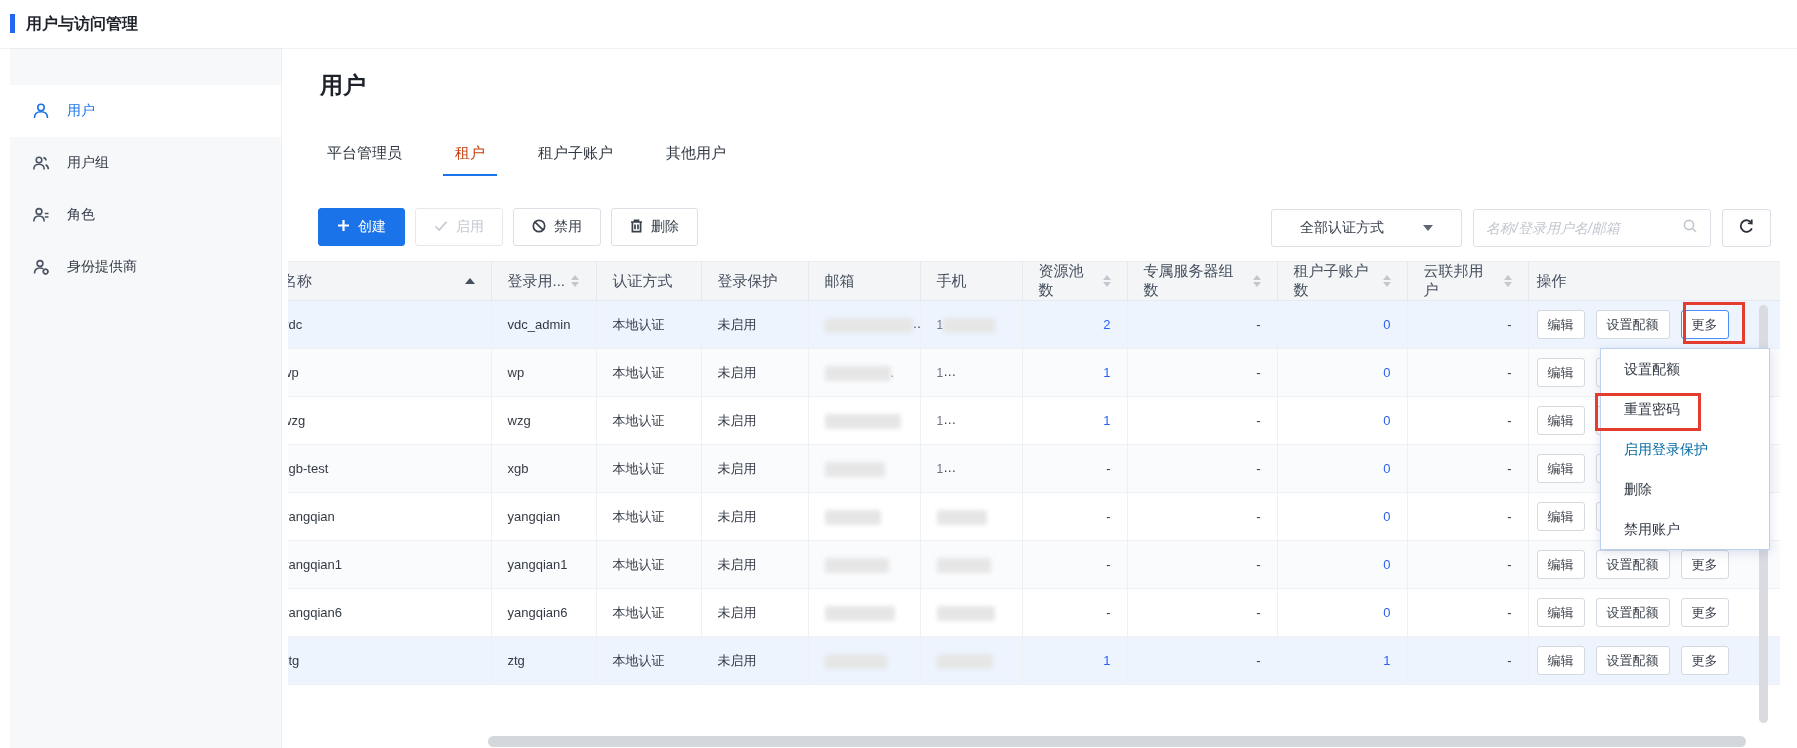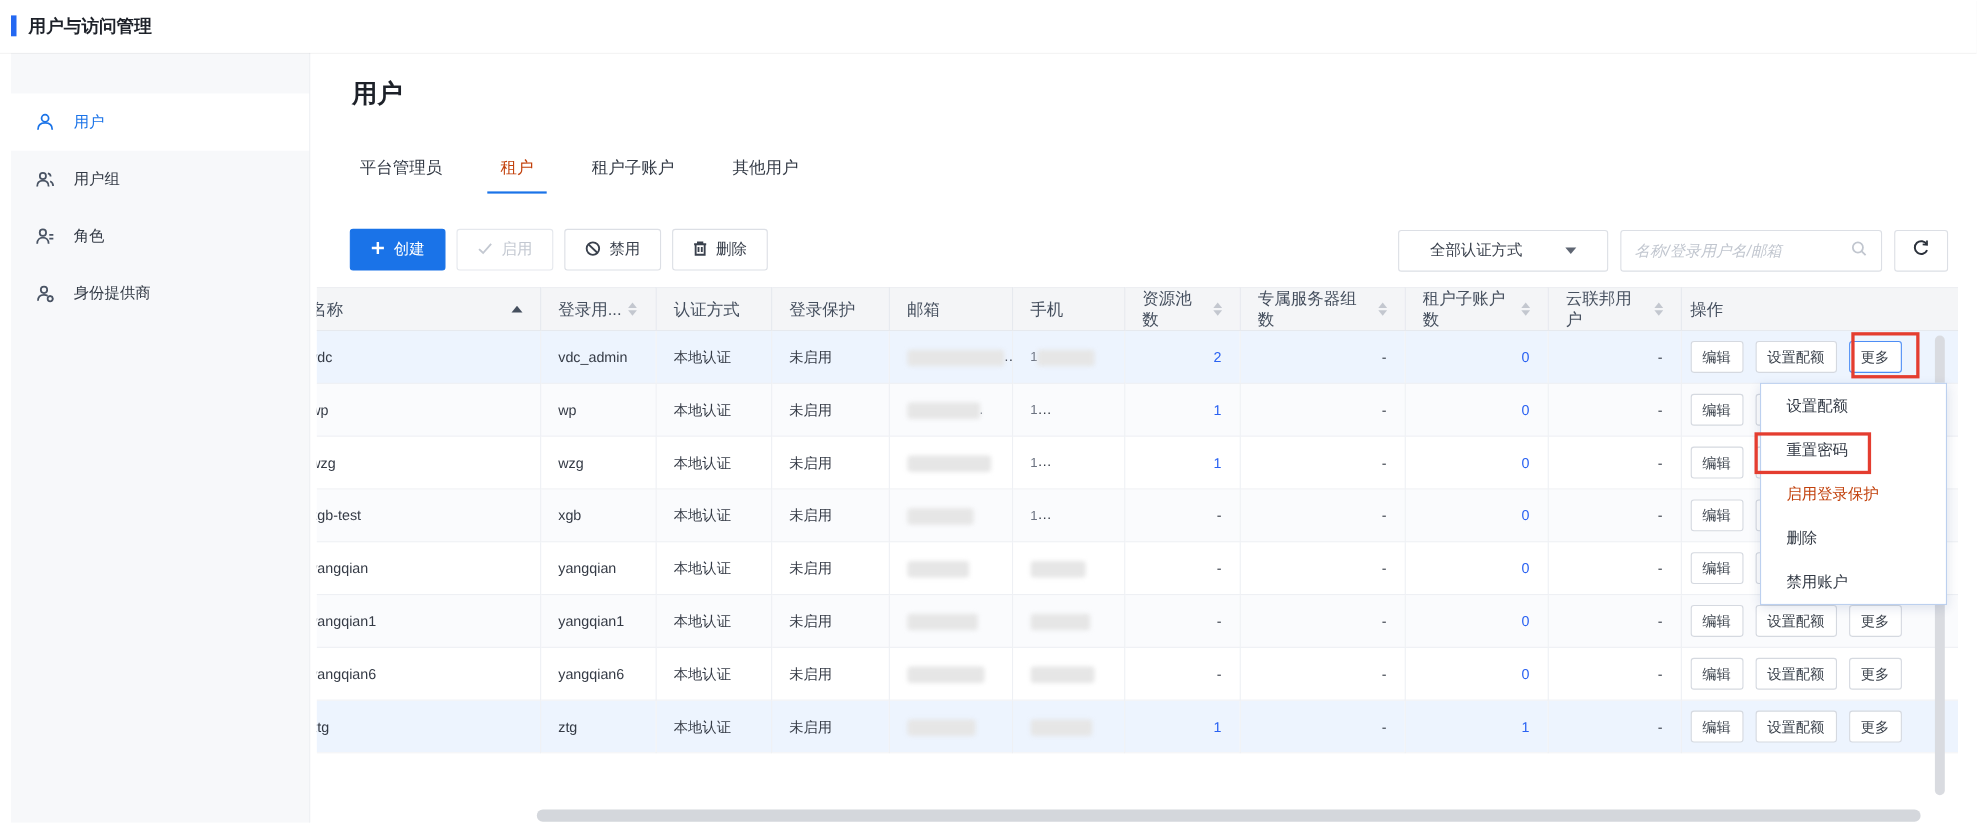--- a/index.html
+++ b/index.html
@@ -66,21 +66,21 @@
   .sorters .dn { border-top:5px solid #c3c7cf; }
   .blob { display:inline-block; height:15px; background:#e6e6e6; border-radius:3px; filter:blur(2px); vertical-align:middle; }
   .mask-note { color:#6b7280; font-size:12px; vertical-align:middle; }
   .rbtn { height:29px; padding:0 10px; margin-right:11px; font-size:13px; background:#fff; border:1px solid #d5d9e0; border-radius:3px; color:#3c434d; cursor:pointer; font-family:inherit; }
   .rbtn:last-child { margin-right:0; }
   .rbtn.open { border-color:#4d8df5; }
 
   
   .ctx-menu { position:absolute; left:1600px; top:348px; width:170px; background:#fff; border:1px solid #bcd0ef; box-shadow:0 3px 10px rgba(30,60,120,.14); z-index:50; }
   .ctx-item { height:40px; line-height:40px; padding-left:23px; font-size:14px; color:#333a45; cursor:pointer; }
-  .ctx-item.disabled { color:#c2410c; cursor:default; }
+  .ctx-item.disabled { color:#0369a1; cursor:default; }
 
   
   .anno { position:absolute; border:3px solid #e43d30; z-index:60; pointer-events:none; }
   .anno-more { left:1683px; top:302px; width:62px; height:42px; }
   .anno-reset { left:1595px; top:393px; width:106px; height:38px; }
 
   
   .vscroll { position:absolute; left:1759px; top:305px; width:9px; height:418px; background:#d9dbe0; border-radius:5px; z-index:8; }
   .hscroll { position:absolute; left:488px; top:736px; width:1258px; height:11px; background:#d4d7dc; border-radius:6px; z-index:8; }
 </style>

